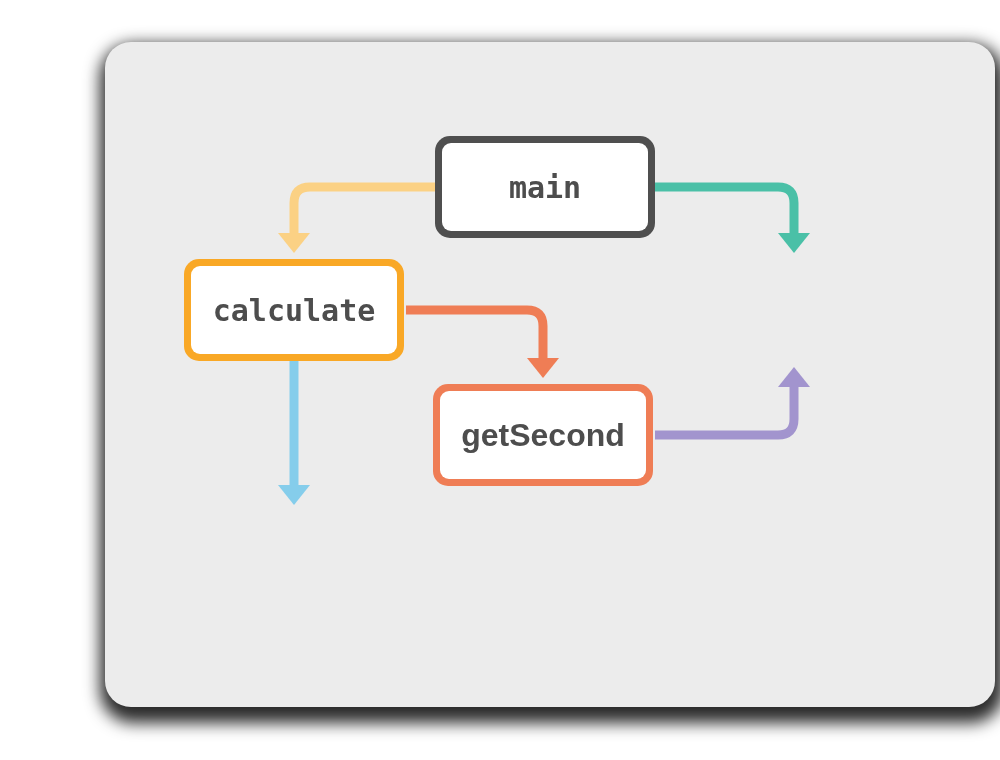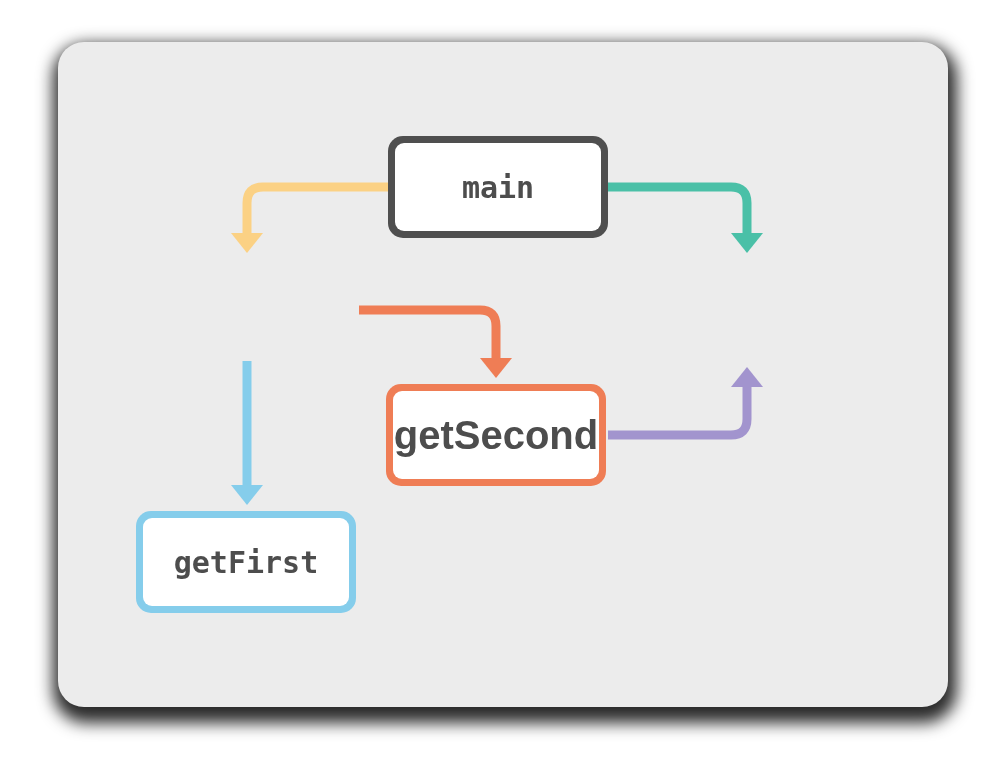--- a/index.html
+++ b/index.html
@@ -11,20 +11,21 @@
   }
   body {
     font-family: "DejaVu Sans Mono", monospace;
     position: relative;
   }
   .stage {
     position: absolute;
     inset: 0;
     width: 920px;
     height: 760px;
+    margin-left: 47px;
   }
   .card {
     position: absolute;
     left: 58px;
     top: 42px;
     width: 890px;
     height: 665px;
     border-radius: 26px;
     box-shadow: 2px 9px 16px 7px rgba(0,0,0,0.83);
   }
@@ -57,21 +58,21 @@
     font-weight: bold;
     letter-spacing: 0;
     white-space: nowrap;
   }
   .node.mono .label {
     font-family: "DejaVu Sans Mono", monospace;
     font-size: 30px;
   }
   .node.sans .label {
     font-family: "Liberation Sans", sans-serif;
-    font-size: 40px;
+    font-size: 32px;
   }
 </style>
 </head>
 <body style="background: rgb(255, 255, 255);">
 
 <div class="stage">
   <div class="card" style="background: rgb(236, 236, 236);"></div>
 
   <svg id="edges" viewBox="0 0 1000 760" xmlns="http://www.w3.org/2000/svg">
       <g>
@@ -95,26 +96,26 @@
         <polygon points="747,367 763,387 731,387" fill="#a294ce"></polygon>
       </g>
     </svg>
 
   <div class="node mono" style="left: 388px; top: 136px; background: rgb(79, 79, 79);">
     <div class="node-inner">
       <span class="label" style="color: rgb(77, 77, 77);">main</span>
     </div>
   </div>
 
+  <div class="node mono" style="left: 137px; top: 259px; background: rgb(249, 168, 38);">
+    <div class="node-inner">
+      <span class="label" style="color: rgb(77, 77, 77);">calculate</span>
+    </div>
+  </div>
 
 
   <div class="node sans" style="left: 386px; top: 384px; background: rgb(239, 125, 85);">
     <div class="node-inner">
       <span class="label" style="color: rgb(77, 77, 77);">getSecond</span>
     </div>
   </div>
 
-  <div class="node mono" style="left: 136px; top: 511px; background: rgb(133, 205, 235);">
-    <div class="node-inner">
-      <span class="label" style="color: rgb(77, 77, 77);">getFirst</span>
-    </div>
-  </div>
 </div>
 
 </body></html>

